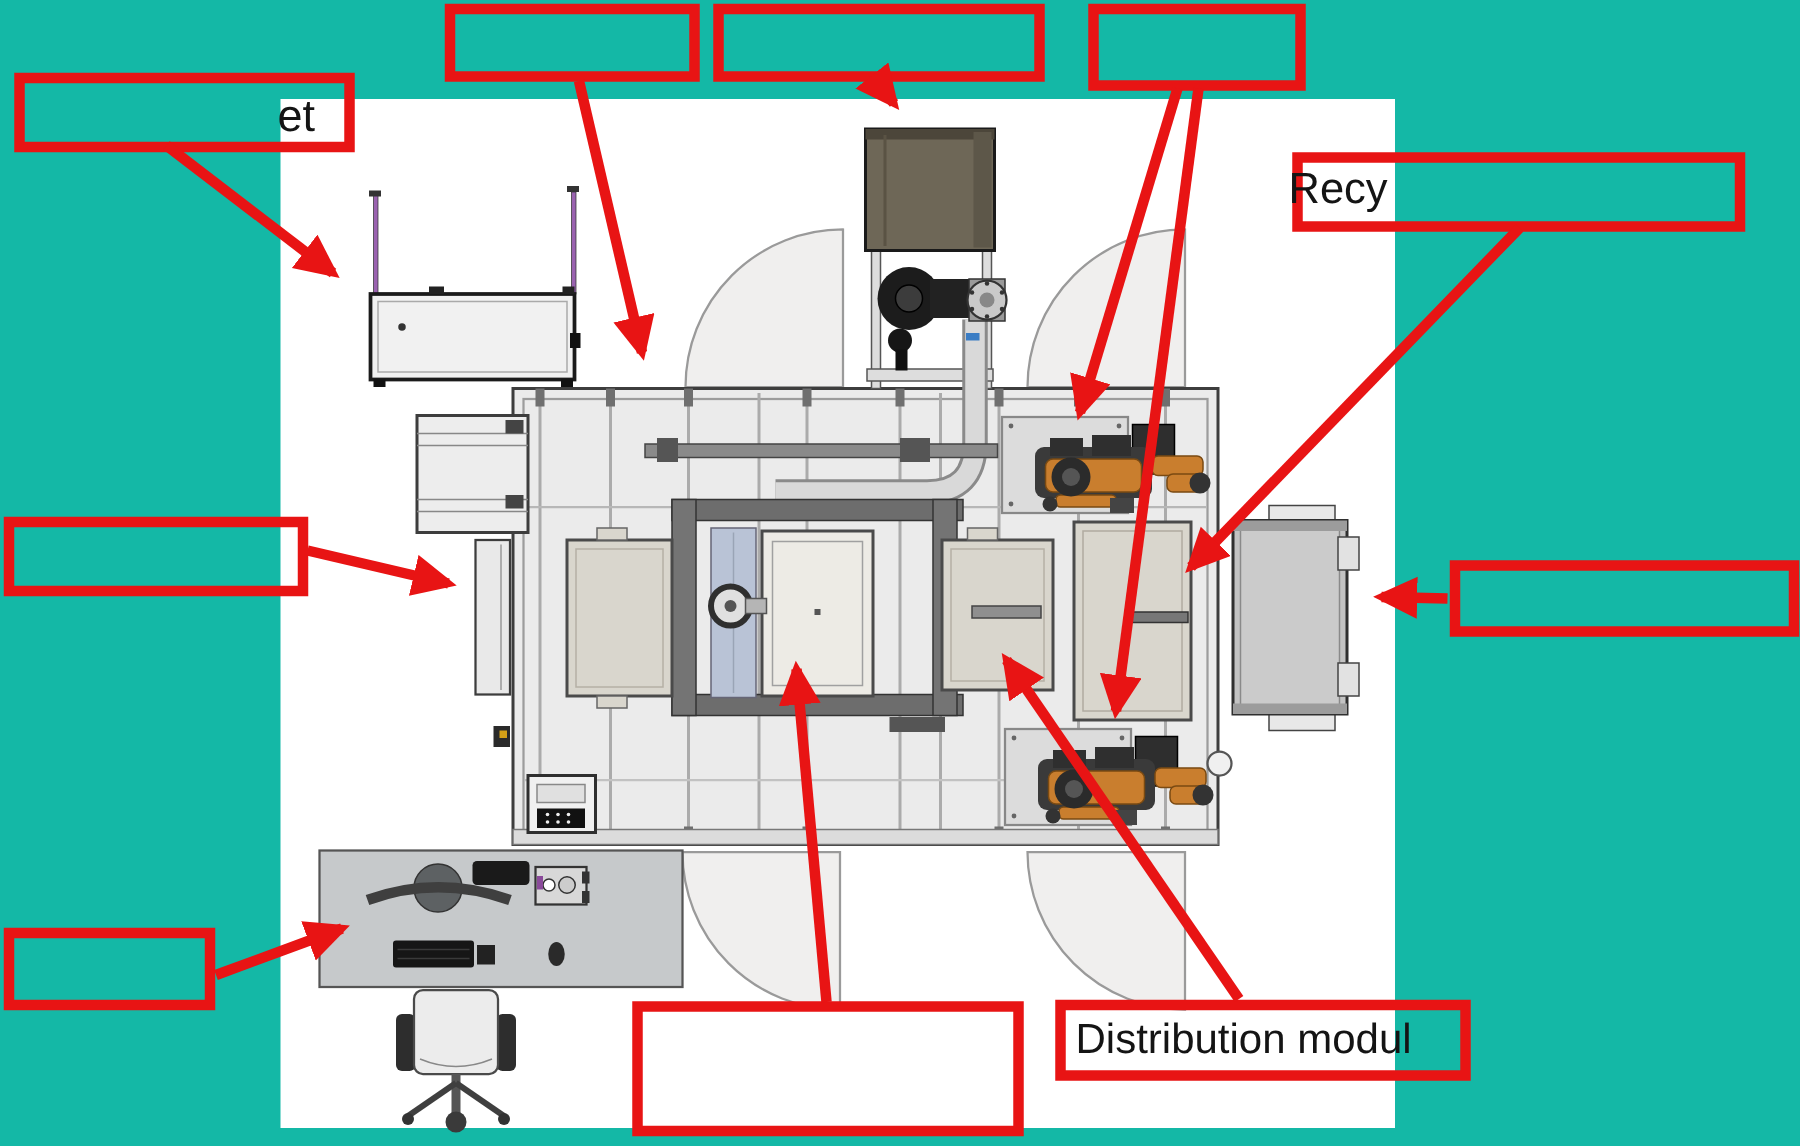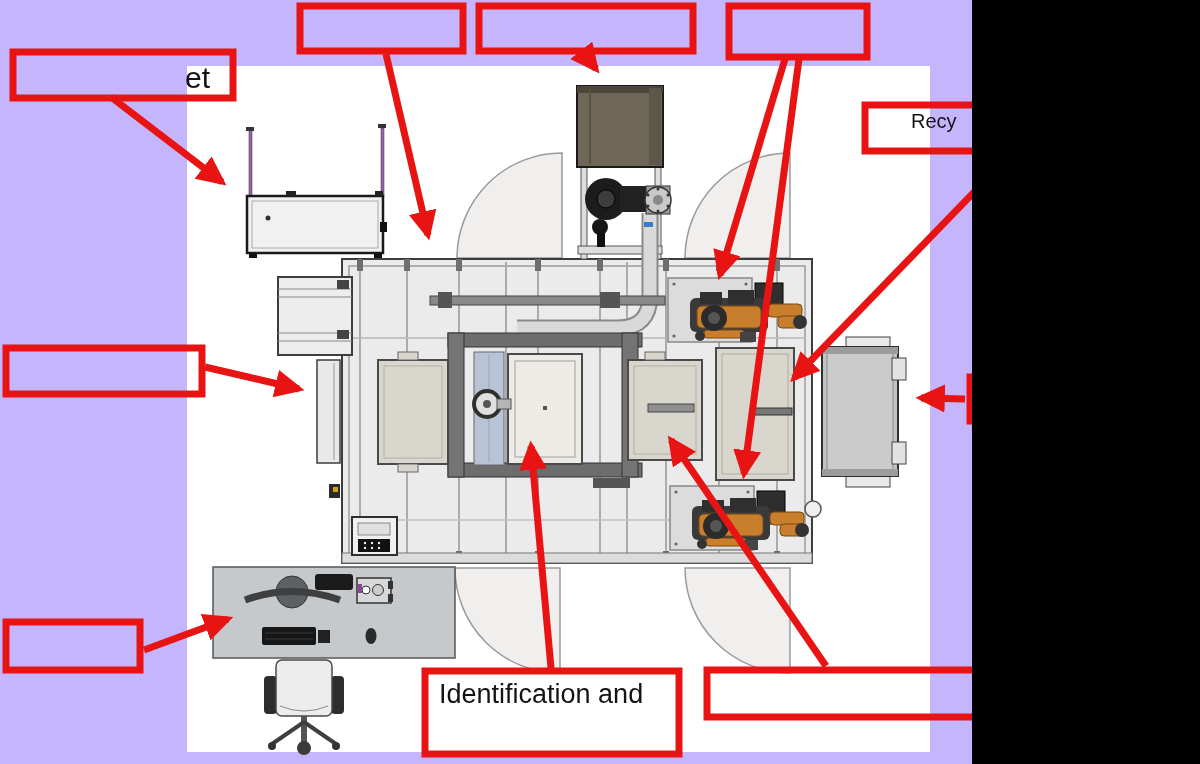--- a/index.html
+++ b/index.html
@@ -1,21 +1,21 @@
 <!DOCTYPE html>
 <html><head>
 <meta charset="utf-8">
 <style>
   html,body{margin:0;padding:0;background:#000;}
-  #stage{position:relative;width:972px;height:764px;background:#c4b5fd;overflow:hidden;
+  #stage{position:relative;width:1200px;height:764px;background:#14b8a6;overflow:hidden;
          font-family:"Liberation Sans",sans-serif;}
   #drawing{position:absolute;left:0;top:0;width:1200px;height:764px;}
   .lbl{position:absolute;color:#141414;white-space:nowrap;z-index:5;}
   .lbl-et{left:185px;top:61px;font-size:30px;}
-  .lbl-recy{left:911px;top:110px;font-size:20px;}
+  .lbl-recy{left:859px;top:110px;font-size:29px;}
   .lbl-ident{left:439px;top:676px;font-size:27px;line-height:36px;}
   .lbl-dist{left:717px;top:677px;font-size:28px;}
   .callout{fill:none;stroke:#e81414;stroke-width:7;}
   .arrow{stroke:#e81414;stroke-width:7;fill:none;}
   .ah{fill:#e81414;}
   .frameline{stroke:#ababab;stroke-width:2;}
   .tick{fill:#6f6f6f;}
 </style>
 </head>
 <body>
@@ -277,16 +277,16 @@
     <line class="arrow" x1="205" y1="367" x2="299" y2="389" marker-end="url(#ah)"></line>
     <line class="arrow" x1="144" y1="650" x2="228" y2="619" marker-end="url(#ah)"></line>
     <line class="arrow" x1="551" y1="668" x2="531" y2="446" marker-end="url(#ah)"></line>
     <line class="arrow" x1="826" y1="666" x2="671" y2="440" marker-end="url(#ah)"></line>
   </g>
 </svg>
 
 <div class="lbl lbl-et">et</div>
 <div class="lbl lbl-recy">Recy</div>
 <div class="lbl lbl-ident">
-  <div>Identification and</div>
 </div>
+<div class="lbl lbl-dist">Distribution modul</div>
 
 </div>
 
 </body></html>

